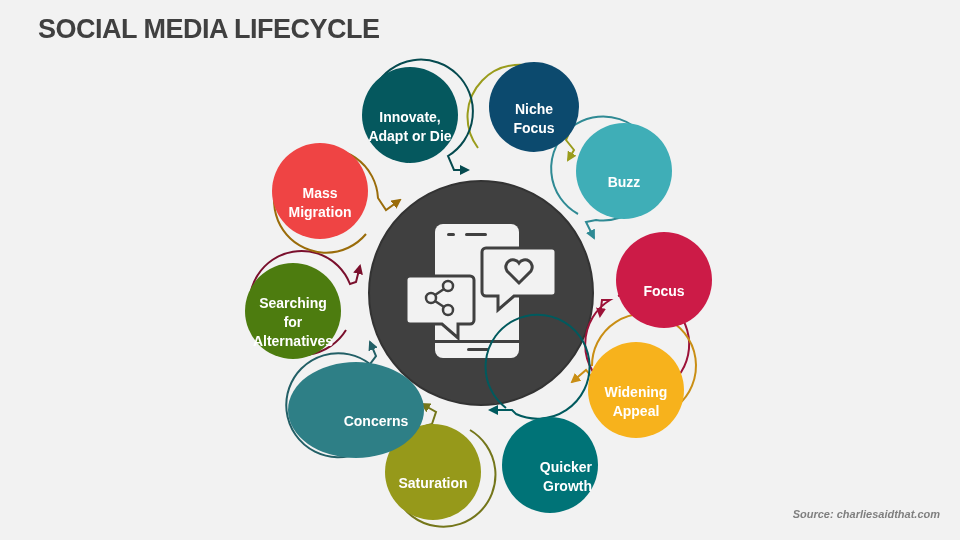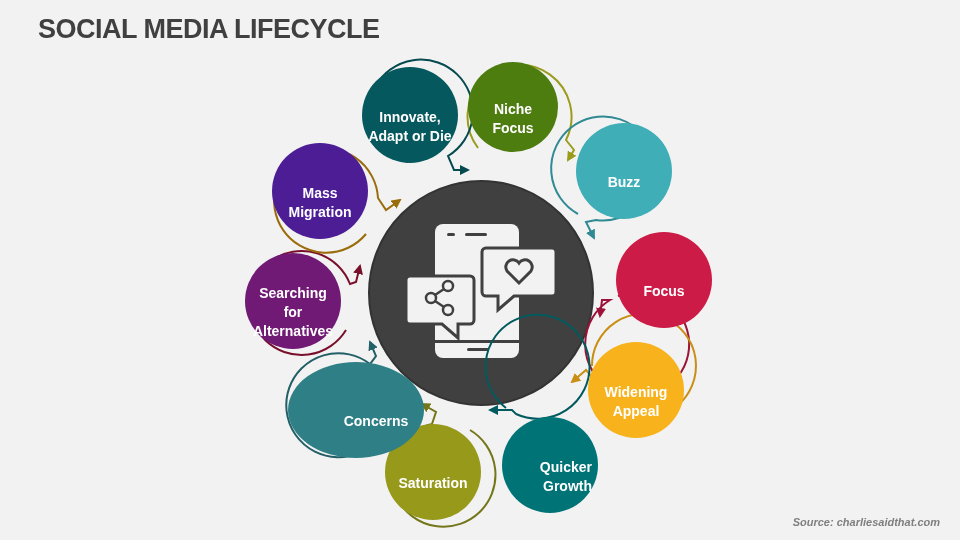--- a/index.html
+++ b/index.html
@@ -1,20 +1,20 @@
 <!DOCTYPE html>
 <html><head>
 <meta charset="utf-8">
 <style>
   html, body { margin:0; padding:0; }
   body { width:960px; height:540px; background:#f2f2f2; position:relative; overflow:hidden;
          font-family:"Liberation Sans", "DejaVu Sans", sans-serif; }
   .title { position:absolute; left:38px; top:14px; font-size:27px; font-weight:bold; color:#404040;
            letter-spacing:-0.5px; }
-  .source { position:absolute; right:20px; bottom:12px; font-size:11px; font-style:italic; font-weight:bold; color:#7f7f7f; }
+  .source { position:absolute; right:20px; bottom:20px; font-size:11px; font-style:italic; font-weight:bold; color:#7f7f7f; }
   svg.diagram { position:absolute; left:0; top:0; }
   .node { position:absolute; border-radius:50%; display:flex; align-items:center; justify-content:center;
           text-align:center; color:#fff; font-weight:bold; font-size:14px; line-height:19px; }
   .node span { display:block; padding:0 6px;margin-top:23px; }
 </style>
 </head>
 <body>
 
 <div class="title">SOCIAL MEDIA LIFECYCLE</div>
 
@@ -52,44 +52,44 @@
     <path d="M592,366 A52,52 0 1 1 594,380 l-8,-10 l-14,12" stroke="#c98e14" marker-end="url(#ah)"></path>
     <path d="M506,408 A52,52 0 1 1 516,414 l-4,-4 l-22,0" stroke="#005a5e" marker-end="url(#ah)"></path>
     <path d="M470,430 A52,52 0 1 1 432,424 l4,-12 l-14,-8" stroke="#74761a" marker-end="url(#ah)"></path>
     <path d="M388,390 A52,52 0 1 1 370,364 l6,-8 l-6,-14" stroke="#225f66" marker-end="url(#ah)"></path>
     <path d="M346,330 A52,52 0 1 1 350,284 l6,-2 l4,-16" stroke="#7a0f2c" marker-end="url(#ah)"></path>
     <path d="M366,234 A52,52 0 1 1 378,198 l8,12 l14,-10" stroke="#9a6c0a" marker-end="url(#ah)"></path>
     <path d="M408,162 A52,52 0 1 1 448,156 l6,14 l14,0" stroke="#054a4f" marker-end="url(#ah)"></path>
   </g>
 </svg>
 
-<div class="node" style="left:468px;top:62px;width:90px;height:90px;background:#4d7c0f;">
+<div class="node" style="left:489px;top:62px;width:90px;height:90px;background:#0c4a6e;">
     <span>Niche Focus</span>
   </div>
 <div class="node" style="left:576px;top:123px;width:96px;height:96px;background:#3faeb7;">
     <span>Buzz</span>
   </div>
 <div class="node" style="left:616px;top:232px;width:96px;height:96px;background:#cc1b47;">
     <span>Focus</span>
   </div>
 <div class="node" style="left:588px;top:342px;width:96px;height:96px;background:#f7b21c;justify-content:center;">
     <span>Widening Appeal</span>
   </div>
 <div class="node" style="left:502px;top:417px;width:96px;height:96px;background:#007377;text-align:right;">
     <span>Quicker Growth</span>
   </div>
 <div class="node" style="left:385px;top:424px;width:96px;height:96px;background:#96991a;text-align:center;">
     <span>Saturation</span>
   </div>
 <div class="node" style="left:288px;top:362px;width:96px;height:96px;background:#2e7f86;padding-left:40px;">
     <span>Concerns</span>
   </div>
-<div class="node" style="left:245px;top:253px;width:96px;height:96px;background:#701a75;">
+<div class="node" style="left:245px;top:263px;width:96px;height:96px;background:#4d7c0f;">
     <span>Searching for Alternatives</span>
   </div>
-<div class="node" style="left:272px;top:143px;width:96px;height:96px;background:#4c1d95;">
+<div class="node" style="left:272px;top:143px;width:96px;height:96px;background:#ef4444;">
     <span>Mass Migration</span>
   </div>
 <div class="node" style="left:362px;top:67px;width:96px;height:96px;background:#05585e;">
     <span>Innovate, Adapt or Die</span>
   </div>
 
 <div class="source">Source: charliesaidthat.com</div>
 
 </body></html>

